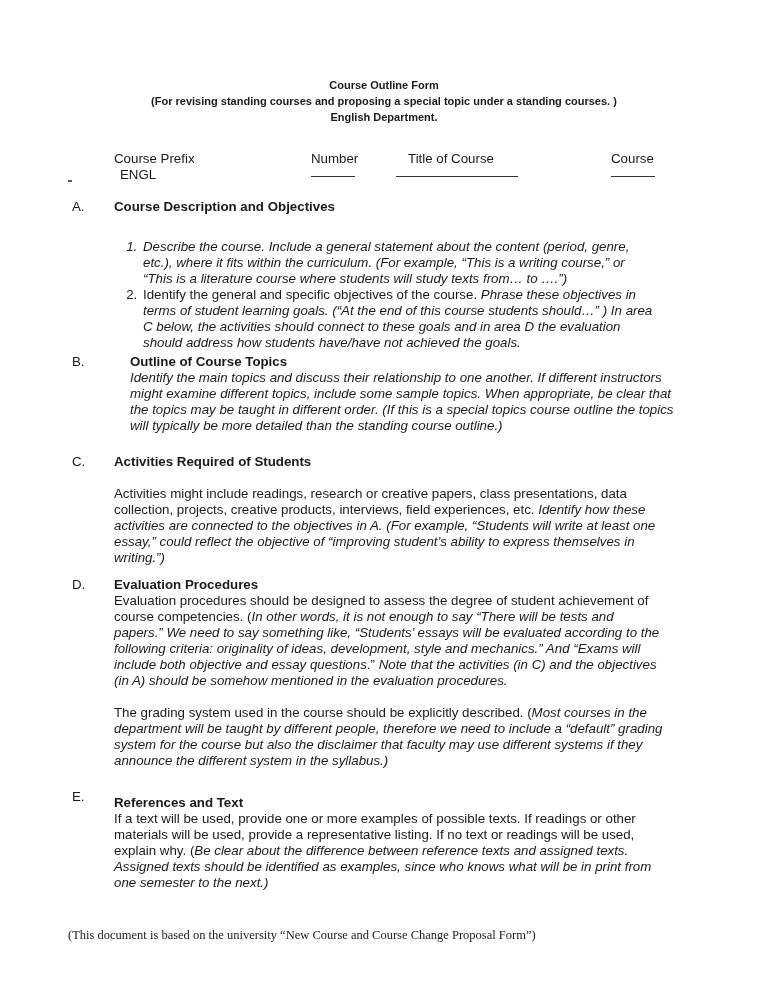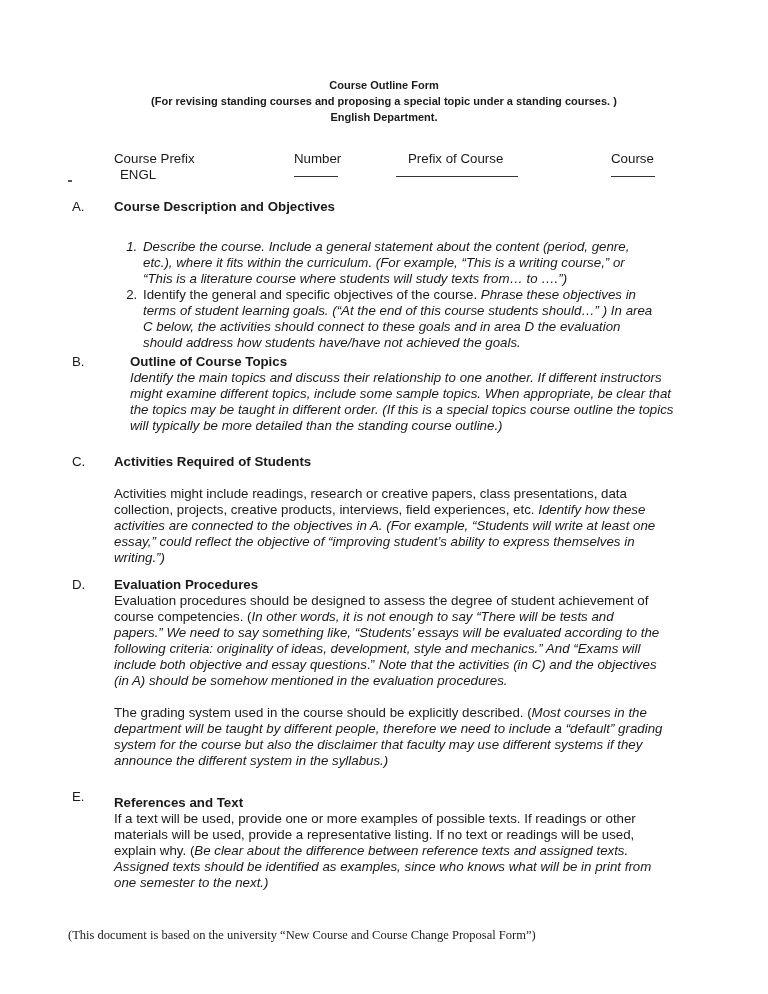--- a/index.html
+++ b/index.html
@@ -33,26 +33,26 @@
     <div>Course Outline Form</div>
     <div>(For revising standing courses and proposing a special topic under a standing courses. )</div>
     <div>English Department.</div>
   </div>
 
   <div class="field-row">
     <div class="field" style="left:114px;">
       <div>Course Prefix</div>
       <div style="padding-left:6px;">ENGL</div>
     </div>
-    <div class="field" style="left:294px; width:44px;">
+    <div class="field" style="left:311px; width:44px;">
       <div>Number</div>
       <span class="uline" style="margin-top:9px;"></span>
     </div>
     <div class="field" style="left:396px; width:122px;">
-      <div style="padding-left:12px;">Prefix of Course</div>
+      <div style="padding-left:12px;">Title of Course</div>
       <span class="uline" style="margin-top:9px;"></span>
     </div>
     <div class="field" style="left:611px; width:44px;">
       <div>Course</div>
       <span class="uline" style="margin-top:9px;"></span>
     </div>
   </div>
   <div class="dash"></div>
 
   <div class="section" style="top:199px;">

